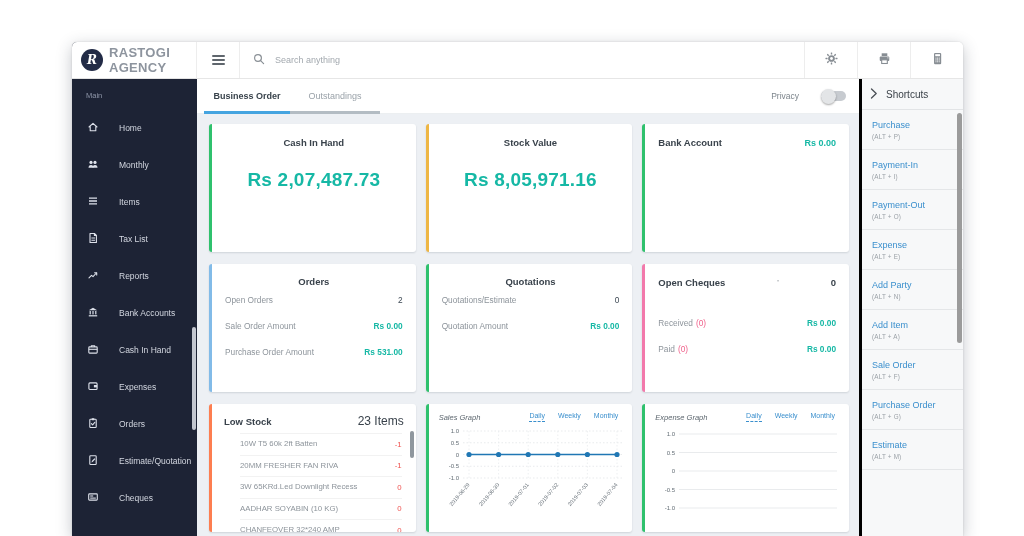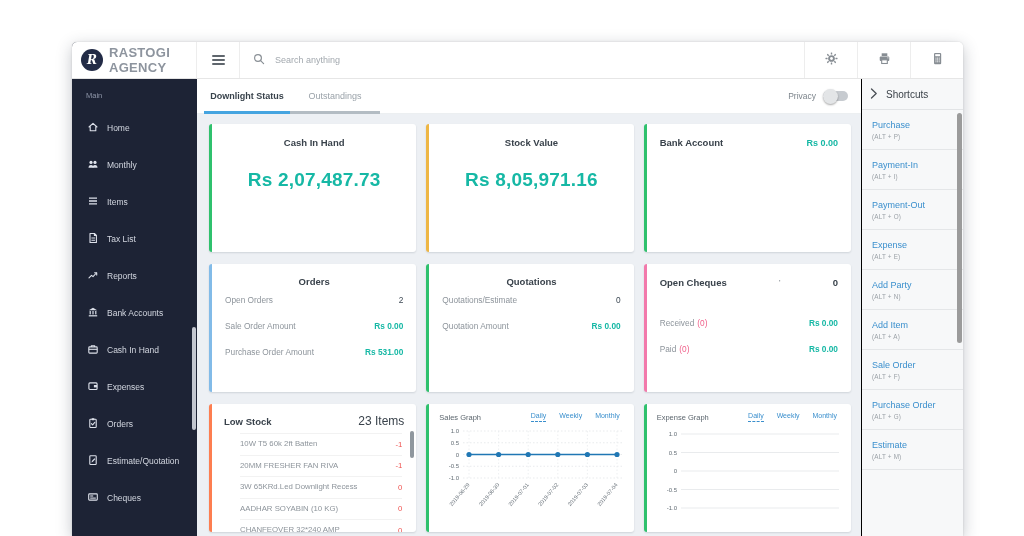--- a/index.html
+++ b/index.html
@@ -16,21 +16,21 @@
   
   .sidebar{width:125px;flex:none;background:var(--sidebar-bg);display:flex;flex-direction:column;position:relative;}
   .logo-area{height:36px;flex:none;background:#fff;border-bottom:1px solid #e3e3e3;border-right:1px solid #ededed;
     display:flex;align-items:center;gap:6px;padding-left:9px;}
   .logo-circle{width:22px;height:22px;flex:none;border-radius:50%;background:#222b46;color:#fff;
     display:flex;align-items:center;justify-content:center;font-size:12px;font-weight:bold;font-style:italic;
     font-family:"DejaVu Serif",serif;}
   .brand-name{font-size:13px;font-weight:bold;color:#8d949e;letter-spacing:.3px;}
   .side-label{color:#8e95a8;font-size:7.5px;padding:12px 0 0 14px;}
   .side-items{margin-top:9px;}
-  .side-item{display:flex;align-items:center;gap:8px;height:37px;padding-left:15px;
+  .side-item{display:flex;align-items:center;gap:20px;height:37px;padding-left:15px;
     color:#d3d7e0;font-size:8.5px;cursor:pointer;}
   .side-item svg{flex:none;}
   .side-scroll{position:absolute;right:1px;top:285px;width:4px;height:103px;background:#dfe3ea;border-radius:2px;opacity:.85;}
   
   .right-col{flex:1;display:flex;flex-direction:column;min-width:0;}
   .topbar{height:36px;flex:none;background:#fff;border-bottom:1px solid #e6e6e6;display:flex;align-items:stretch;}
   .hamburger-btn{width:42px;display:flex;flex-direction:column;justify-content:center;align-items:center;gap:2.4px;cursor:pointer;}
   .hamburger-btn div{width:13px;height:1.7px;background:#5f666d;border-radius:1px;}
   .search-wrap{flex:1;display:flex;align-items:center;gap:8px;border-left:1px solid #ededed;padding-left:13px;}
   .search-input{border:none;outline:none;background:transparent;font-size:9px;color:#444;flex:1;font-family:"Liberation Sans",sans-serif;}
@@ -39,21 +39,21 @@
   .iconbtn{width:52px;border-left:1px solid #ededed;display:flex;align-items:center;justify-content:center;cursor:pointer;}
   
   .body-row{flex:1;display:flex;min-height:0;}
   .main{flex:1;display:flex;flex-direction:column;min-width:0;}
   .tabbar{height:34px;flex:none;background:#fff;display:flex;align-items:stretch;padding-left:7px;border-bottom:1px solid #eceff1;position:relative;}
   .tab{display:flex;align-items:center;justify-content:center;font-size:9px;cursor:pointer;position:relative;}
   .tab-active{width:86px;font-weight:bold;color:#39434c;}
   .tab-inactive{width:90px;color:#9aa2a9;}
   .tab-active::after{content:"";position:absolute;left:0;right:0;bottom:-1px;height:3px;background:var(--tab-active);}
   .tab-inactive::after{content:"";position:absolute;left:0;right:0;bottom:-1px;height:3px;background:#b3bcc3;}
-  .privacy{margin-left:auto;display:flex;align-items:center;gap:7px;padding-right:13px;}
+  .privacy{margin-left:auto;display:flex;align-items:center;gap:22px;padding-right:13px;}
   .privacy-label{font-size:8.5px;color:#7d858c;}
   .toggle{width:25px;height:10px;border-radius:5px;background:#c7cbd0;position:relative;cursor:pointer;}
   .toggle .knob{position:absolute;left:0;top:-2.5px;width:15px;height:15px;border-radius:50%;background:#e3e5e7;
     box-shadow:0 1px 2px rgba(0,0,0,.35);}
   
   .content{flex:1;background:#edf0f4;padding:10px 10px 0 12px;display:grid;
     grid-template-columns:1fr 1fr 1fr;grid-auto-rows:128px;gap:12px 10px;overflow:hidden;}
   .card{background:#fff;border-radius:3px;border-left:3.5px solid transparent;position:relative;overflow:hidden;
     box-shadow:0 1px 2px rgba(30,40,60,.14);}
   .stat-title{text-align:center;font-size:9.5px;font-weight:bold;color:#39424b;margin-top:13px;}
@@ -78,27 +78,27 @@
   .ls-count{font-size:12px;font-weight:normal;color:#39424b;}
   .ls-list{padding:0 14px 0 12px;margin-left:16px;}
   .ls-row{display:flex;justify-content:space-between;align-items:center;min-height:18.5px;
     border-top:1px solid #f2f2f2;font-size:7.8px;padding:1px 0;}
   .ls-name{color:#8d949b;max-width:150px;line-height:1.25;}
   .ls-qty{color:var(--negative);}
   .ls-scroll{position:absolute;right:2px;top:27px;width:4px;height:27px;background:#8f979e;border-radius:2px;}
   
   .graph-card{padding:8px 6px 0 10px;}
   .graph-header{display:flex;align-items:center;}
-  .graph-title{font-size:7.5px;color:#5c666e;}
+  .graph-title{font-size:7.5px;color:#5c666e;font-style:italic;}
   .graph-tabs{margin-left:auto;display:flex;gap:13px;padding-right:8px;}
   .graph-tab{font-size:7px;color:var(--link);cursor:pointer;padding-bottom:2px;}
   .graph-tab.active{border-bottom:1px dashed var(--link);}
   .graph-svg-wrap{margin-top:4px;}
   
-  .shortcuts{width:101px;flex:none;background:#f7f8f9;border-left:1px solid #000000;position:relative;overflow:hidden;}
+  .shortcuts{width:101px;flex:none;background:#f7f8f9;border-left:3px solid #000000;position:relative;overflow:hidden;}
   .sc-header{height:30px;display:flex;align-items:center;gap:8px;padding-left:8px;border-bottom:1px solid #e2e4e6;}
   .sc-header-text{font-size:10px;color:#3c434a;}
   .sc-item{padding:10px 6px 9px 10px;border-bottom:1px solid #e4e6e8;cursor:pointer;}
   .sc-label{font-size:9px;color:var(--link);}
   .sc-key{font-size:6.3px;color:#9aa0a6;margin-top:3px;letter-spacing:.2px;}
   .sc-scroll{position:absolute;right:1px;top:34px;width:5px;height:230px;background:#9b9b9b;border-radius:2.5px;}
 </style>
 </head>
 <body>
 
@@ -287,21 +287,21 @@
             </svg>
           </span>
         </div>
       </div>
     </div>
 
     <div class="body-row">
 
       <div class="main">
         <div class="tabbar">
-          <div class="tab tab-active">Downlight Status</div>
+          <div class="tab tab-active">Business Order</div>
           <div class="tab tab-inactive">Outstandings</div>
           <div class="privacy">
             <span class="privacy-label">Privacy</span>
             <div class="toggle">
                 <div class="knob"></div>
               </div>
           </div>
         </div>
 
         <div class="content">

